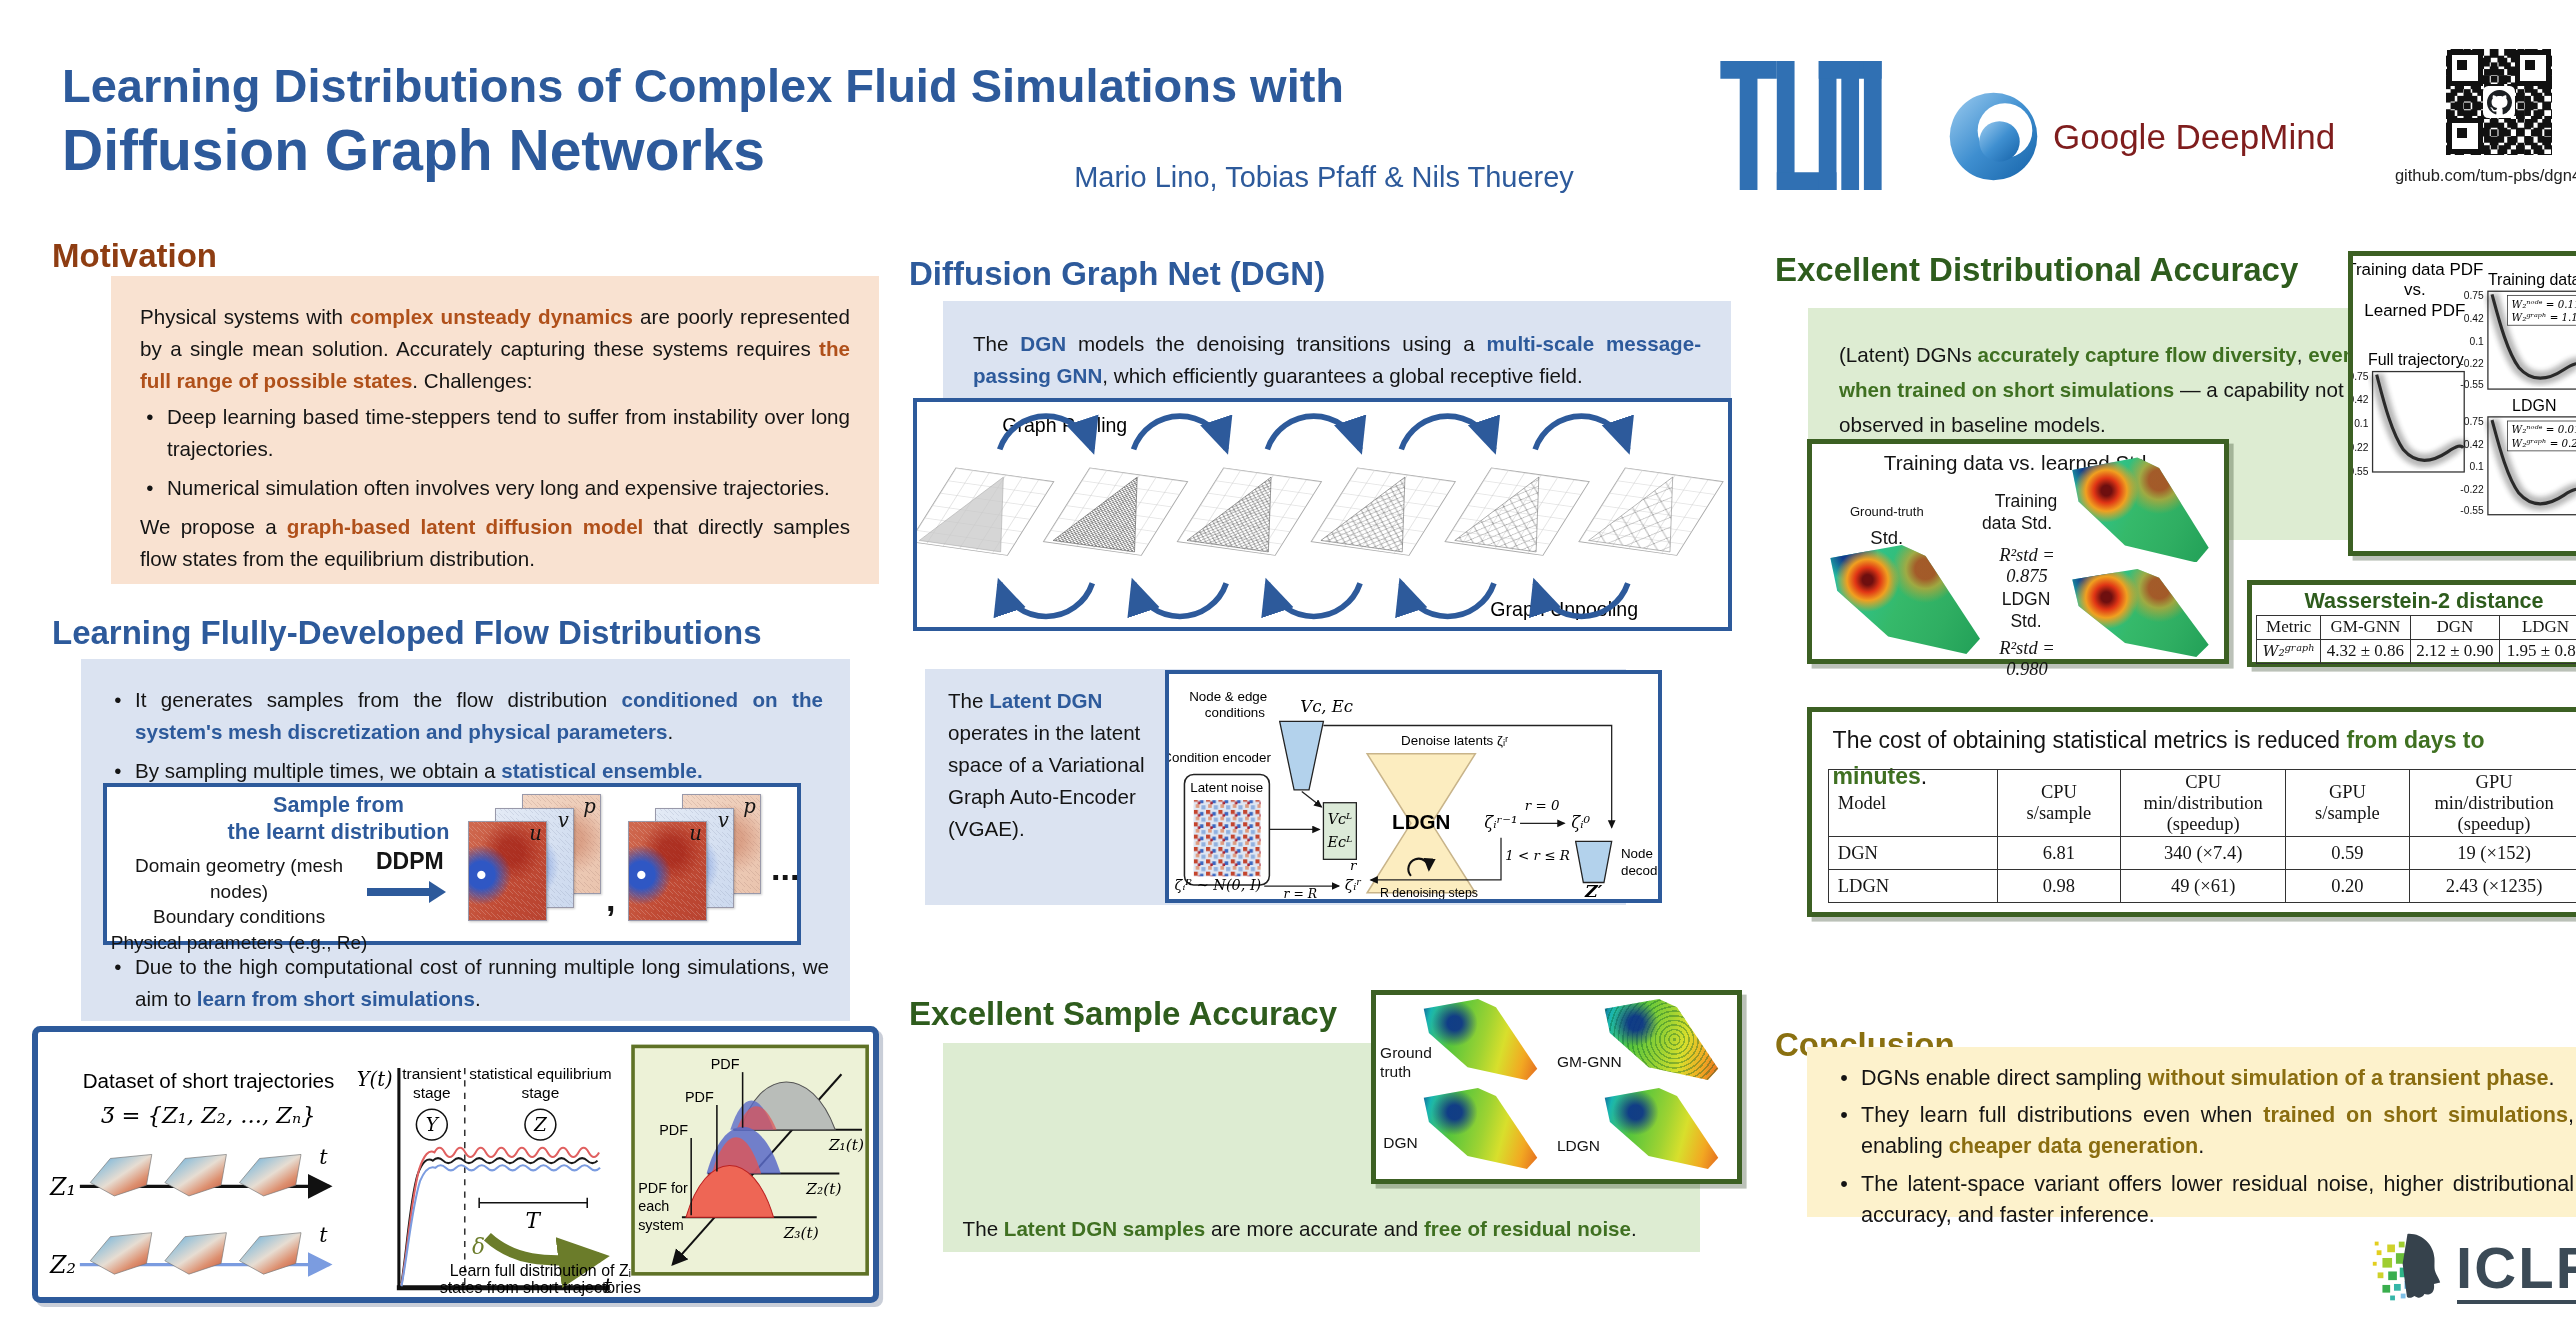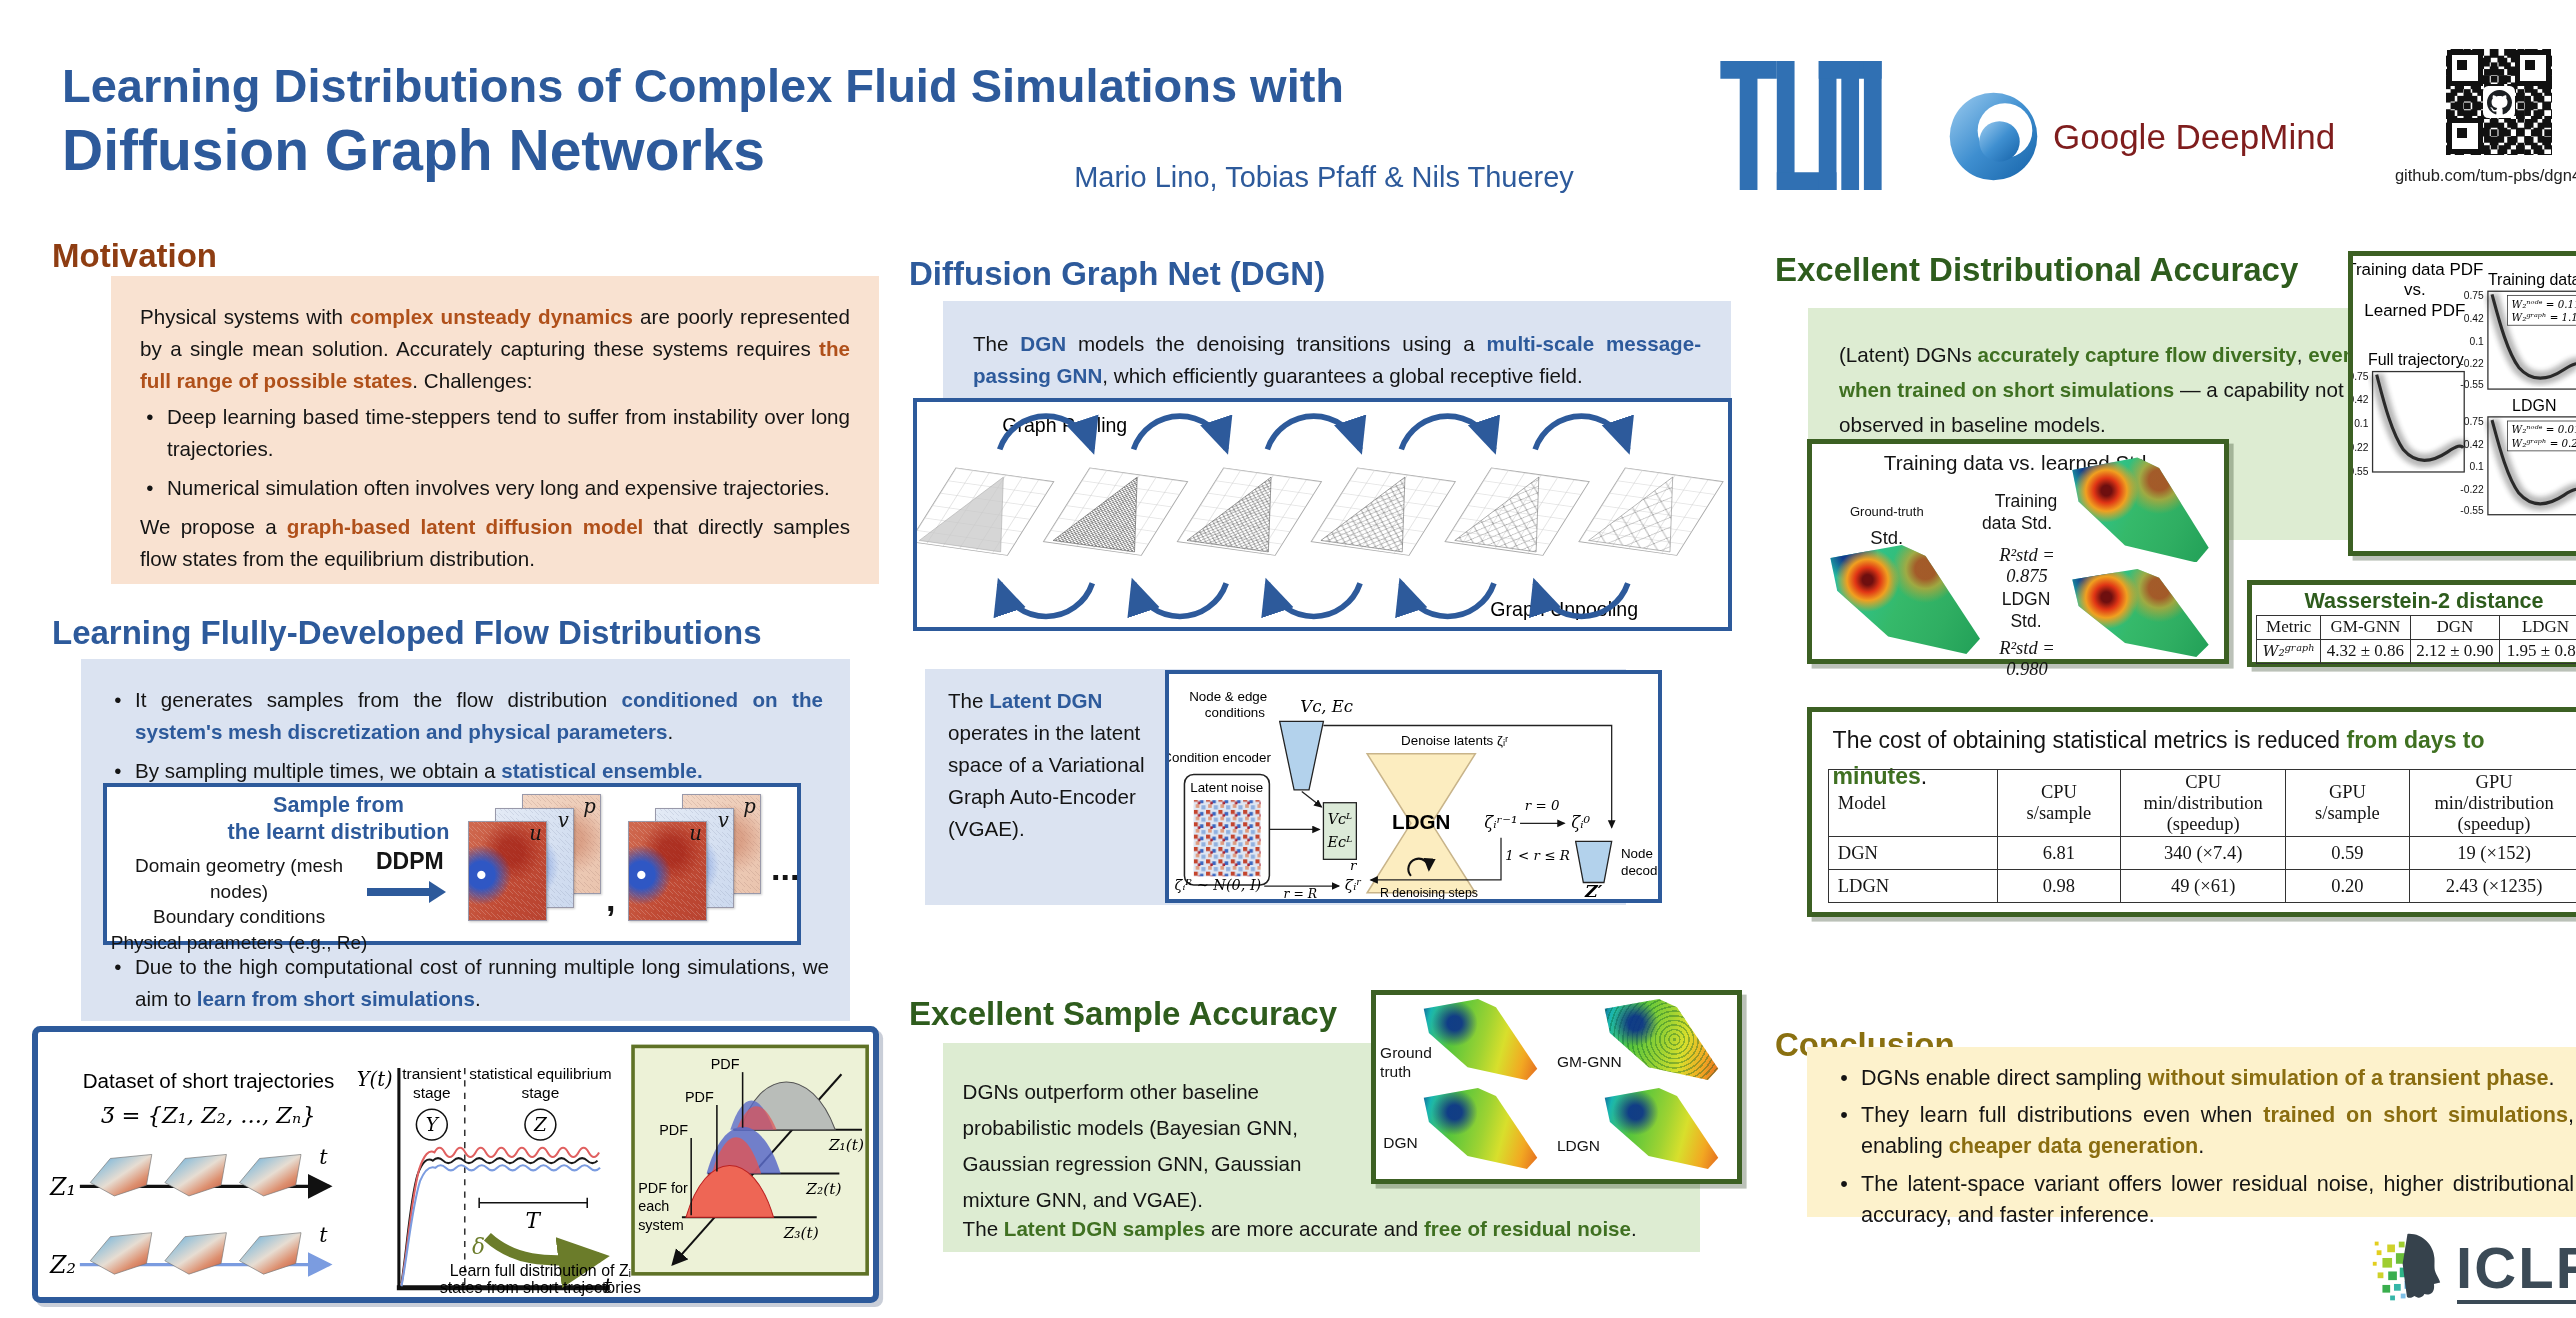--- a/index.html
+++ b/index.html
@@ -412,21 +412,20 @@
         <text x="358" y="420" text-anchor="middle" font-size="30" class="math">ζᵢʳ</text>
         <text x="358" y="380" text-anchor="middle" font-size="26" class="math">r</text>
         <text x="505" y="434" text-anchor="middle" font-size="24">R denoising steps</text>
       </svg>
     </div>
   </div>
 
   <div class="sec-green">
     <div class="abs h1 h-green" style="left:909px;top:995px;">Excellent Sample Accuracy</div>
     <div class="panel bg-green" style="left:943px;top:1043px;width:757px;height:209px;">
-      <div class="body-text" style="padding:31px 0 0 19.6px;width:381px;text-align:left;line-height:1.75;"><span>DGNs outperform other baseline probabilistic models (Bayesian GNN, Gaussian regression GNN, Gaussian mixture GNN, and VGAE).</span></div>
       <div class="body-text abs" style="left:19.6px;top:170px;width:721px;text-align:left;"><span>The </span><span class="em">Latent DGN samples</span><span> are more accurate and </span><span class="em">free of residual noise</span><span>.</span></div>
     </div>
 
     <div class="figbox-green" style="left:1371px;top:990px;width:361px;height:184px;">
       <div class="wing wing-flow" style="left:40px;top:4.1px;width:129px;height:81px;"></div>
       <div class="abs pre" style="left:4.1px;top:49px;font-size:15.5px;line-height:1.2;">Ground
 truth</div>
       <div class="wing wing-speckle" style="left:221px;top:4.1px;width:129px;height:81px;"></div>
       <div class="abs" style="left:181px;top:58px;font-size:15.5px;">GM-GNN</div>
       <div class="wing wing-flow" style="left:40px;top:93px;width:129px;height:81px;"></div>

